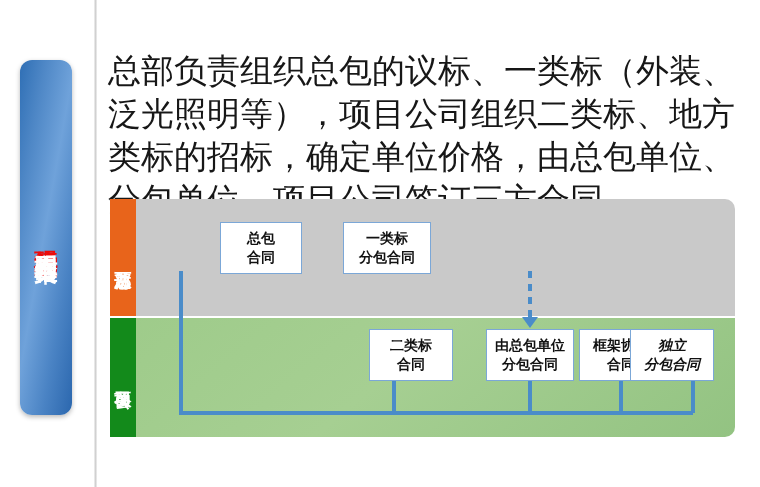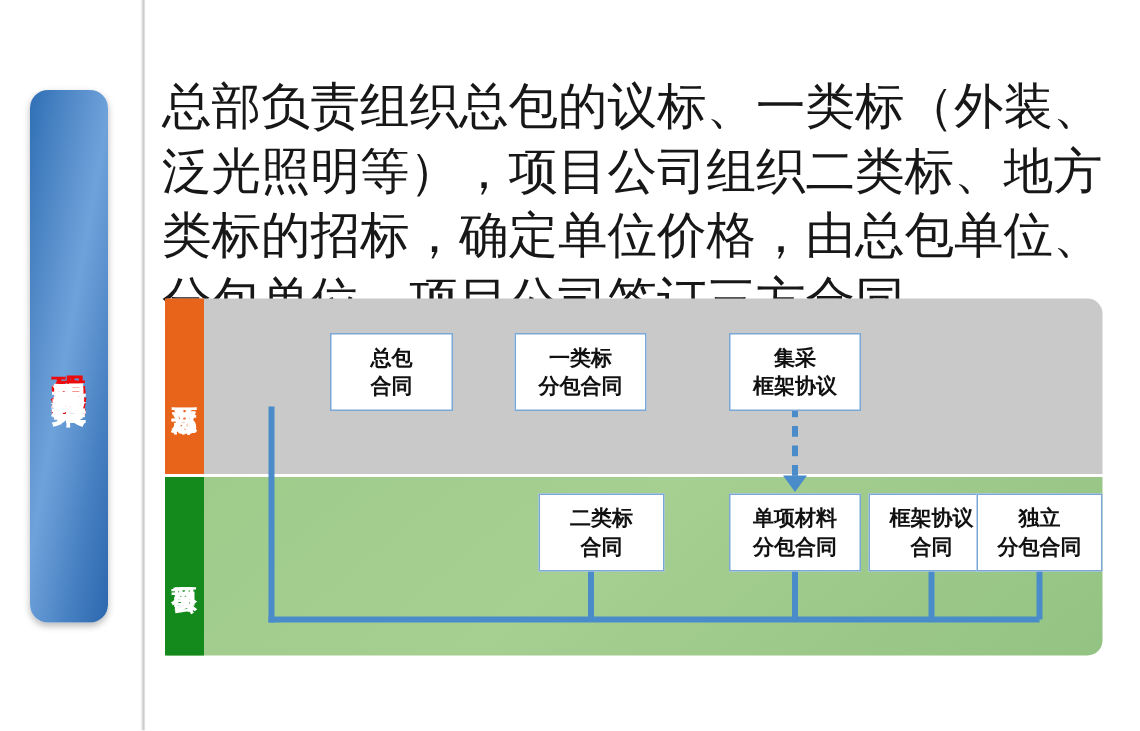--- a/index.html
+++ b/index.html
@@ -239,38 +239,34 @@
   <div class="node" style="left:110px; top:23px; width:80px; height:50px;">
     <span>总包</span>
     <span>合同</span>
   </div>
 
   <div class="node" style="left:222px; top:23px; width:86px; height:50px;margin-left:11px;">
     <span>一类标</span>
     <span>分包合同</span>
   </div>
 
-  <div class="node" style="left:376px; top:23px; width:86px; height:50px;">
-    <span>集采</span>
-    <span>框架协议</span>
-  </div>
-
-  <div class="node" style="left:249px; top:130px; width:82px; height:50px;">
+
+  <div class="node" style="left:259px; top:130px; width:82px; height:50px;">
     <span>二类标</span>
     <span>合同</span>
   </div>
 
   <div class="node" style="left:376px; top:130px; width:86px; height:50px;">
-    <span>单项材料</span>
+    <span>由总包单位</span>
     <span>分包合同</span>
   </div>
 
   <div class="node" style="left:469px; top:130px; width:82px; height:50px;">
     <span>框架协议</span>
     <span>合同</span>
   </div>
 
-  <div class="node" style="left:541px; top:130px; width:82px; height:50px;">
+  <div class="node" style="left:520px; top:130px; width:82px; height:50px;font-style:italic;">
     <span>独立</span>
     <span>分包合同</span>
   </div>
 
 </div>
 
 </body></html>

